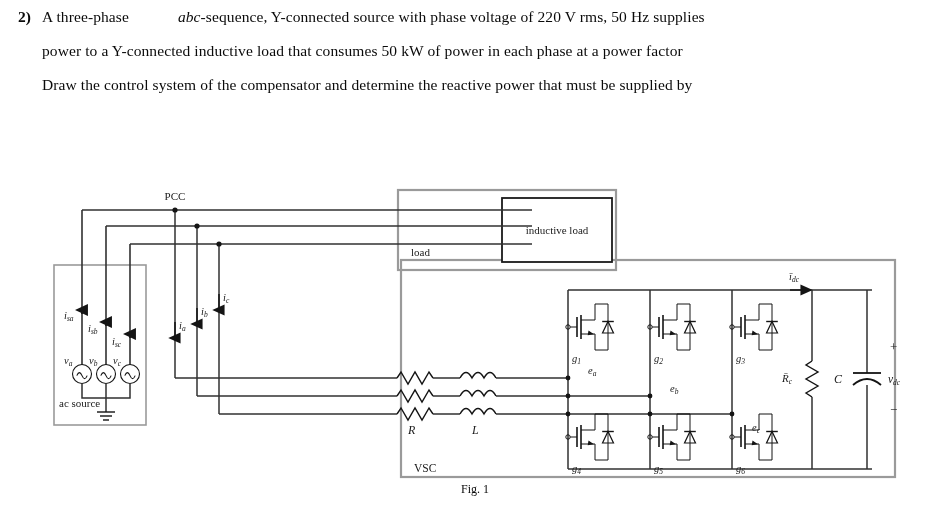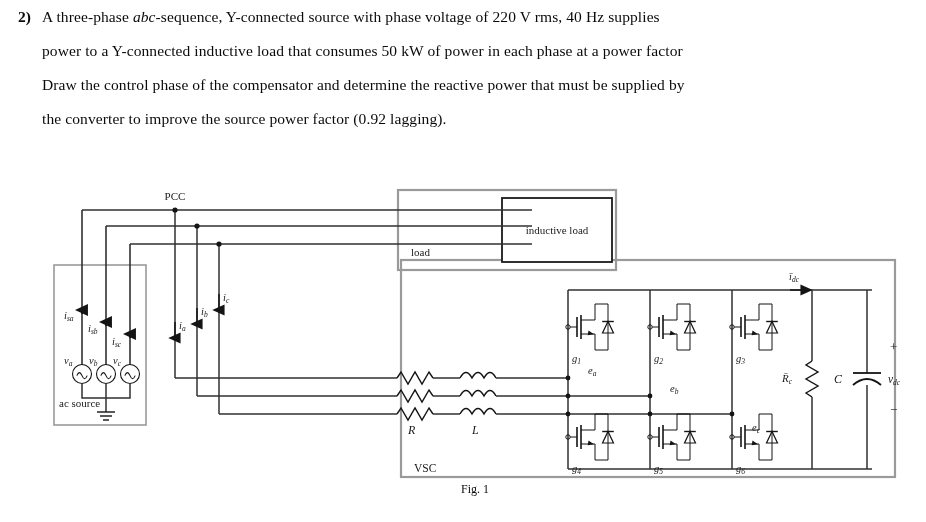--- a/index.html
+++ b/index.html
@@ -17,44 +17,43 @@
   }
   .prob-num{
     font-weight:bold;font-size:15.5px;line-height:34px;
     width:24px;flex:0 0 24px;text-align:left;
   }
   .prob-body{flex:1;}
   .prob-line{
     font-size:15.5px;line-height:34px;white-space:nowrap;
     letter-spacing:0.1px;
   }
-  .prob-line i{font-style:italic;}
+  .prob-line i{font-style:italic;margin-left:45px;}
 
   .figure{
     position:absolute;left:12px;top:186px;width:926px;height:336px;
   }
   .fig-canvas{position:absolute;left:0;top:0;}
   .caption{
     position:absolute;left:0;top:296px;width:926px;text-align:center;
     font-size:12px;
   }
   .cap-inner{display:inline-block;}
   svg text{font-family:"Liberation Serif", serif;}
 </style>
 </head>
 <body>
 
 <div class="problem">
   <div class="prob-row">
     <div class="prob-num">2)</div>
     <div class="prob-body">
-      <div class="prob-line"><span>A three-phase </span><i>abc</i><span>-sequence, Y-connected source with phase voltage of 220 V rms, 40 Hz supplies</span></div>
+      <div class="prob-line"><span>A three-phase </span><i>abc</i><span>-sequence, Y-connected source with phase voltage of 220 V rms, 50 Hz supplies</span></div>
       <div class="prob-line"><span>power to a Y-connected inductive load that consumes 50 kW of power in each phase at a power factor</span></div>
-      <div class="prob-line"><span>Draw the control phase of the compensator and determine the reactive power that must be supplied by</span></div>
-      <div class="prob-line"><span>the converter to improve the source power factor (0.92 lagging).</span></div>
+      <div class="prob-line"><span>Draw the control system of the compensator and determine the reactive power that must be supplied by</span></div>
     </div>
   </div>
 </div>
 
 <div class="figure">
 
 <svg class="fig-canvas" width="926" height="300" viewBox="0 0 926 300">
   <defs>
     <marker id="arrUp" markerWidth="9" markerHeight="9" refX="4.5" refY="4.5" orient="auto">
       <path d="M4.5 0 L8.2 8.2 L0.8 8.2 Z" fill="#141414"></path>

